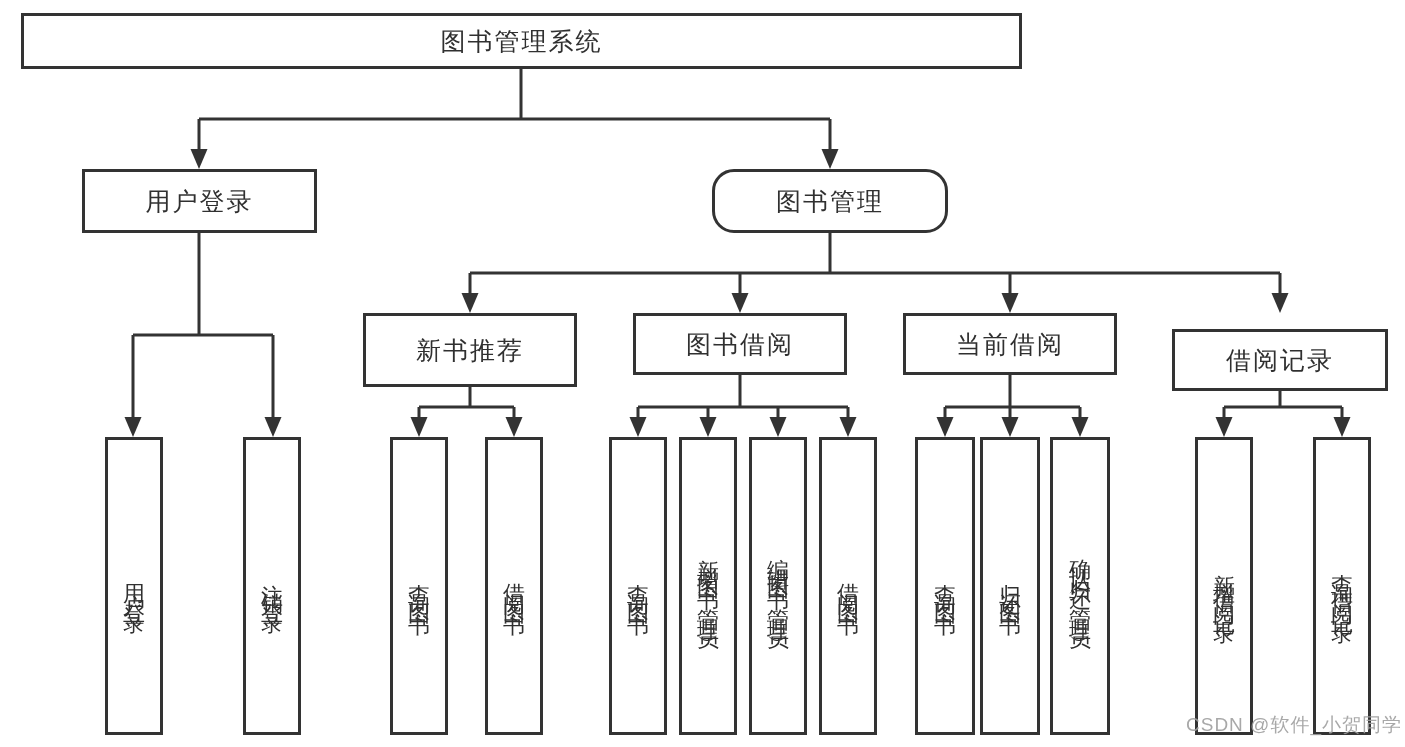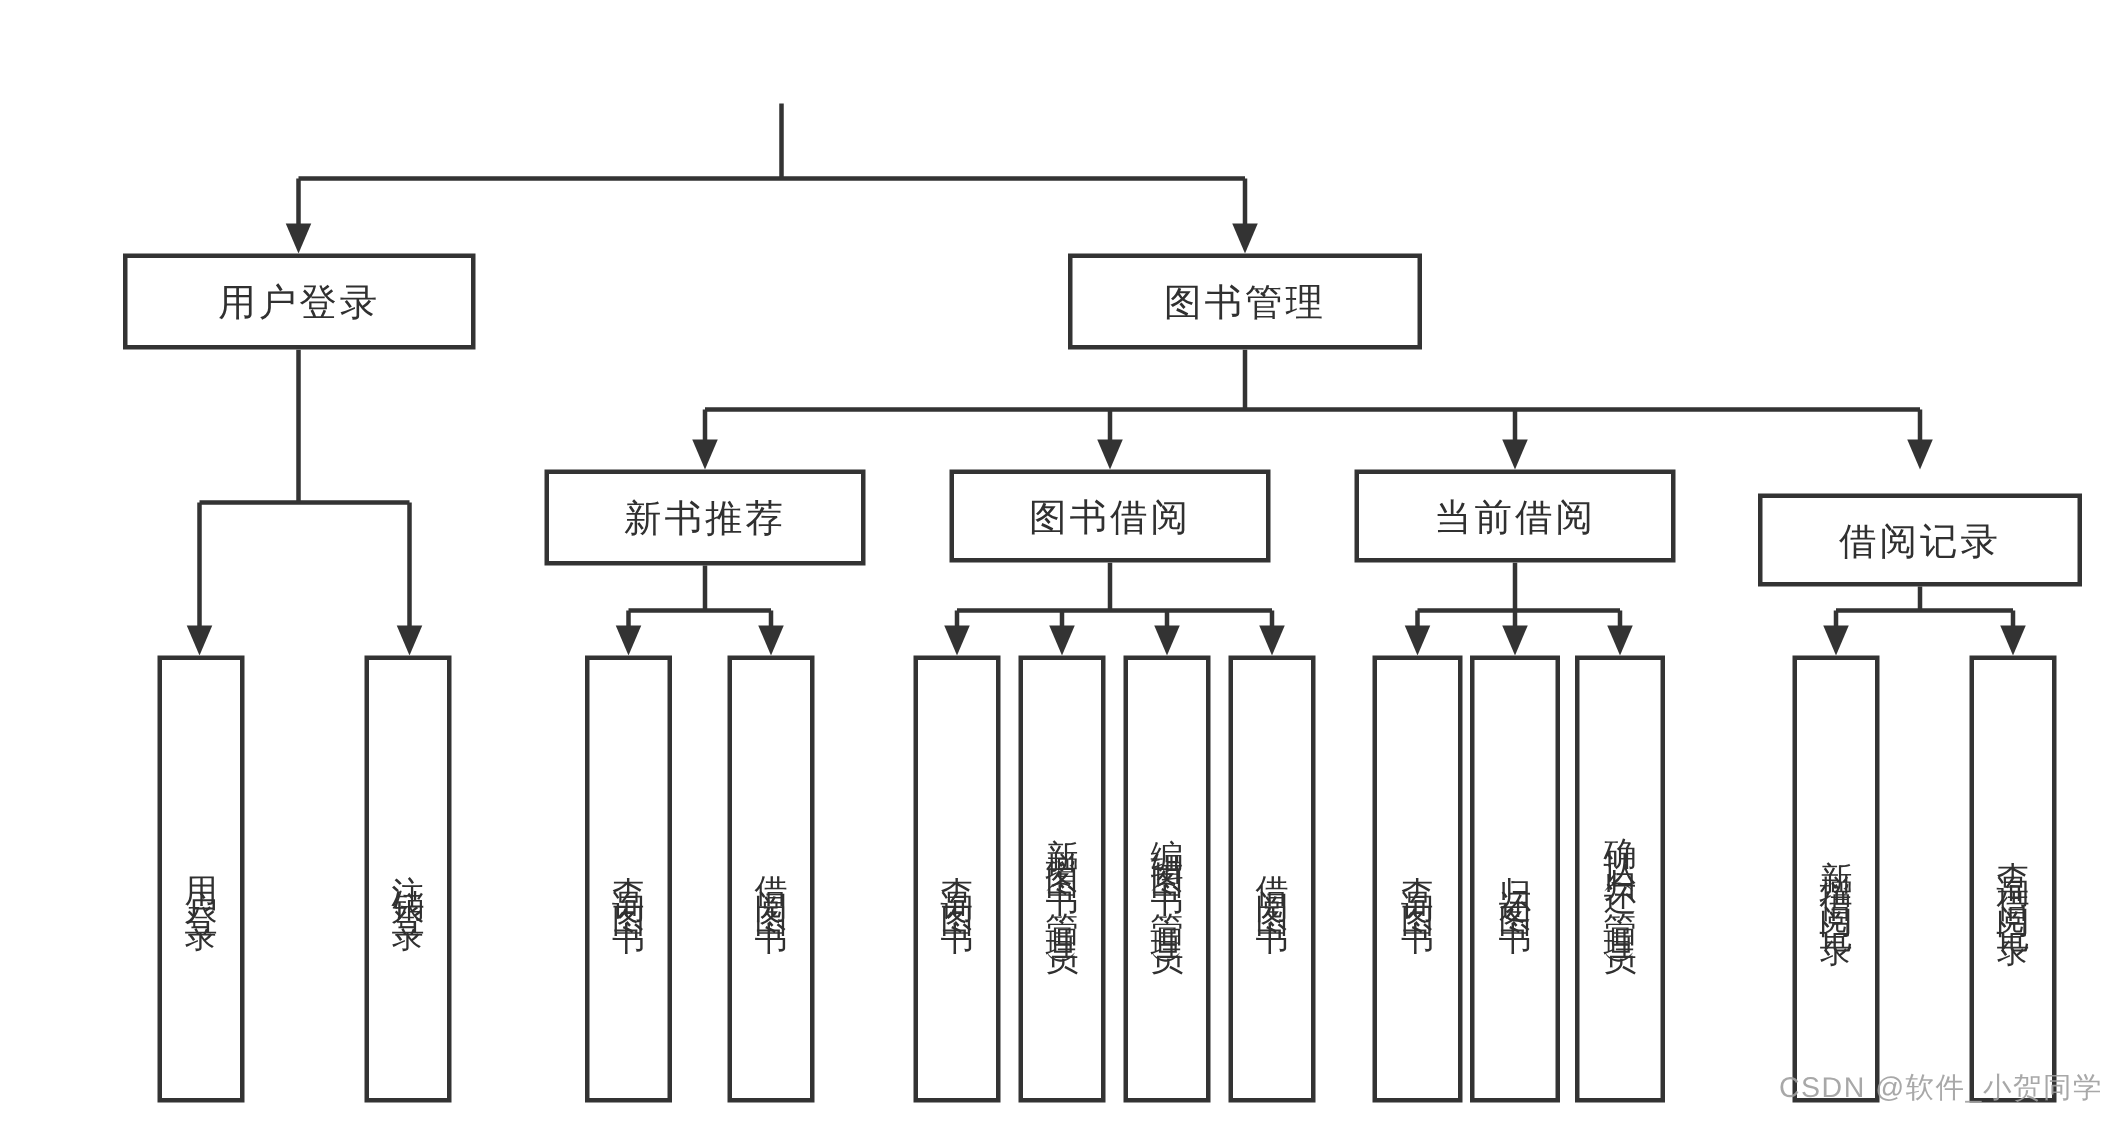--- a/index.html
+++ b/index.html
@@ -83,25 +83,26 @@
       <polygon points="778,437 769.5,417 786.5,417"></polygon>
       <polygon points="848,437 839.5,417 856.5,417"></polygon>
       <polygon points="945,437 936.5,417 953.5,417"></polygon>
       <polygon points="1010,437 1001.5,417 1018.5,417"></polygon>
       <polygon points="1080,437 1071.5,417 1088.5,417"></polygon>
       <polygon points="1224,437 1215.5,417 1232.5,417"></polygon>
       <polygon points="1342,437 1333.5,417 1350.5,417"></polygon>
     </g>
   </svg>
 
+  <div class="node hnode" style="left:21px;top:13px;width:1001px;height:56px;">图书管理系统</div>
 
   <div class="node hnode" style="left:82px;top:169px;width:235px;height:64px;">用户登录</div>
-  <div class="node hnode" style="left:712px;top:169px;width:236px;height:64px;">图书管理</div>
+  <div class="node hnode" style="left:712px;top:169px;width:236px;height:64px;border-radius:22px;">图书管理</div>
 
-  <div class="node hnode" style="left:363px;top:313px;width:214px;height:64px;font-family:Liberation Serif, serif;">新书推荐</div>
+  <div class="node hnode" style="left:363px;top:313px;width:214px;height:74px;font-family:Liberation Serif, serif;">新书推荐</div>
   <div class="node hnode" style="left:633px;top:313px;width:214px;height:62px;">图书借阅</div>
   <div class="node hnode" style="left:903px;top:313px;width:214px;height:62px;">当前借阅</div>
   <div class="node hnode" style="left:1172px;top:313px;width:216px;height:62px;margin-top:16px;">借阅记录</div>
 
   <div class="node vnode" style="left:105px;top:437px;width:58px;height:298px;">用户登录</div>
   <div class="node vnode" style="left:243px;top:437px;width:58px;height:298px;">注销登录</div>
 
   <div class="node vnode" style="left:390px;top:437px;width:58px;height:298px;">查询图书</div>
   <div class="node vnode" style="left:485px;top:437px;width:58px;height:298px;">借阅图书</div>
 

